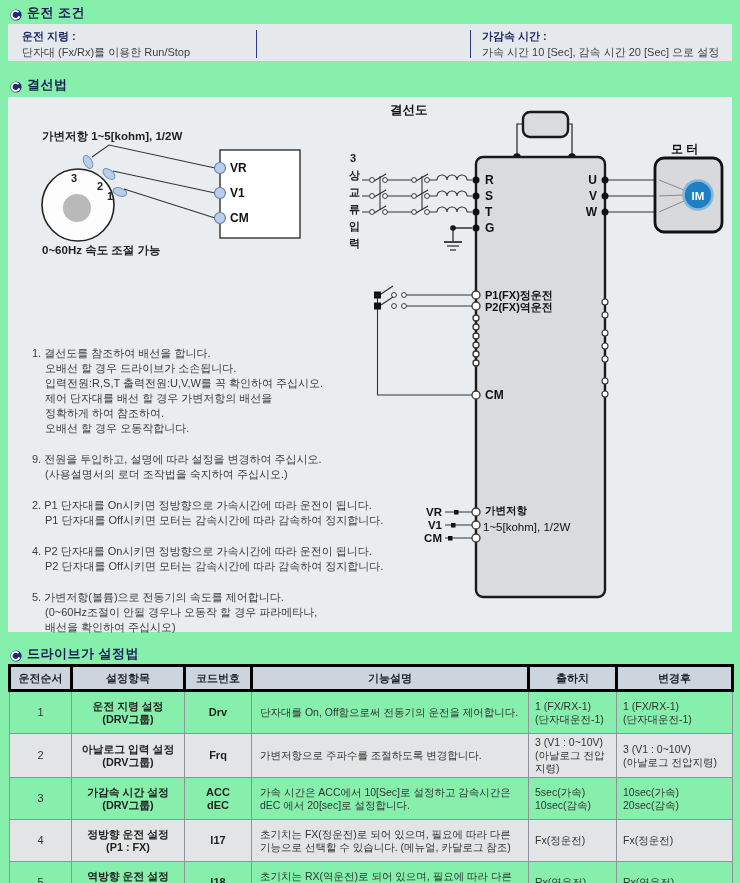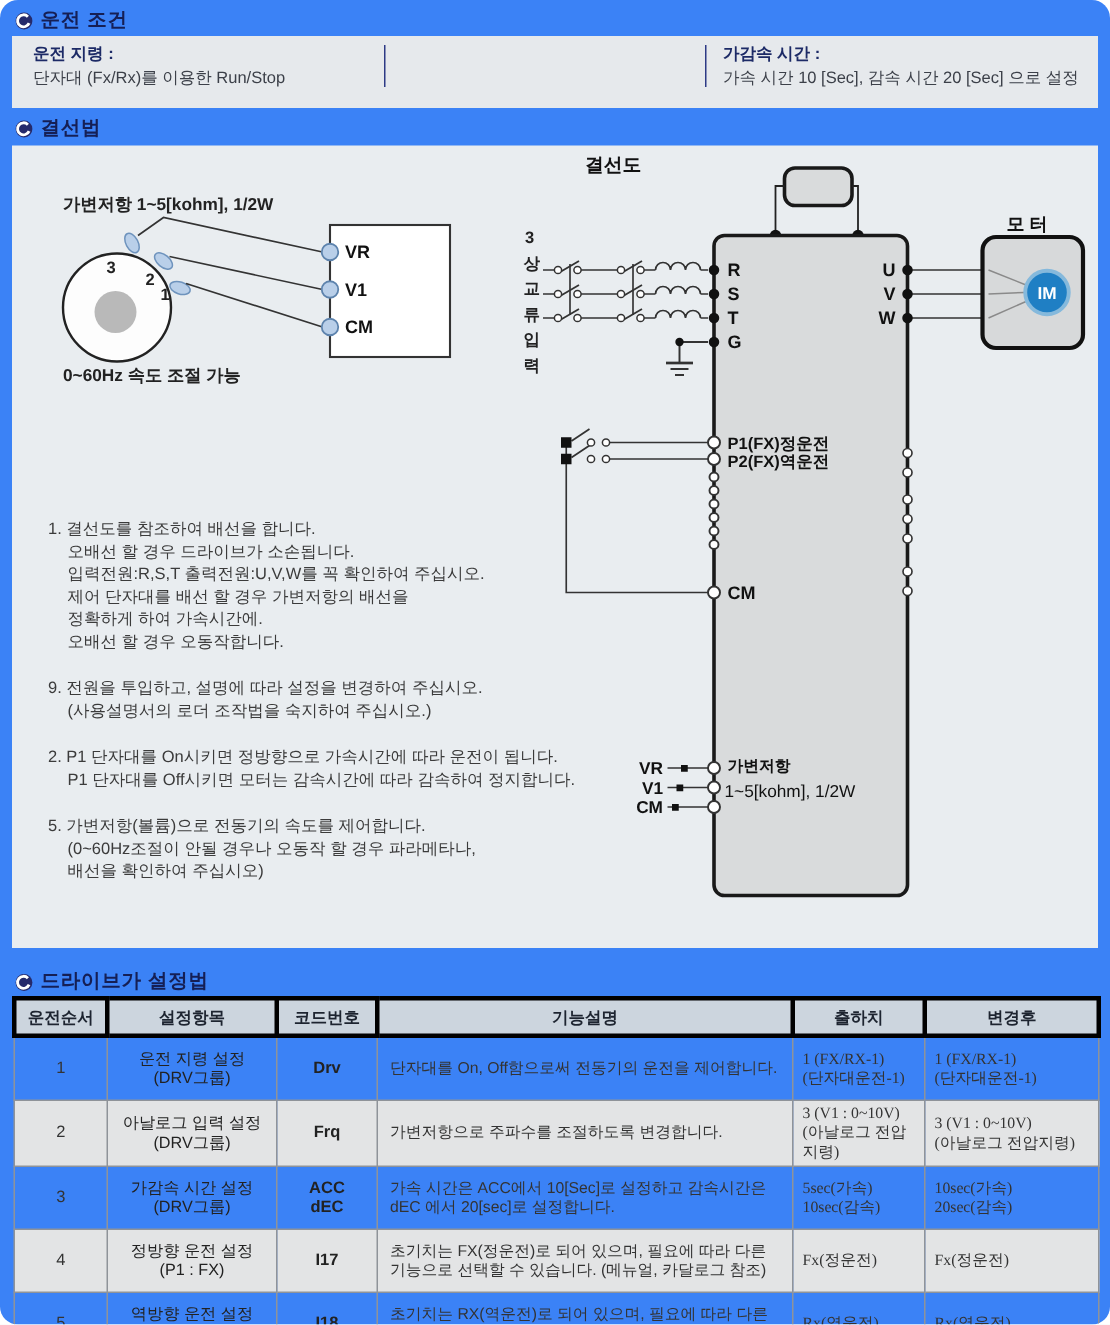--- a/index.html
+++ b/index.html
@@ -1,46 +1,46 @@
 <!DOCTYPE html>
 <html><head>
 <meta charset="utf-8">
 <style>
   html,body{margin:0;padding:0;background:#fff;}
-  .page{position:relative;width:740px;height:883px;background:#3b82f6;overflow:hidden;
-        font-family:"Liberation Sans","DejaVu Sans",sans-serif;color:#222;border-radius:12px;}
+  .page{position:relative;width:740px;height:883px;background:#86efac;overflow:hidden;
+        font-family:"Liberation Sans","DejaVu Sans",sans-serif;color:#222;}
   .sec-head{position:absolute;left:10px;display:flex;align-items:center;gap:5px;}
   .sec-head .ttl{font-size:13px;font-weight:bold;color:#151f55;letter-spacing:0.5px;}
   .bullet{width:12px;height:12px;display:inline-block;}
   
-  .band{position:absolute;left:8px;top:24px;width:724px;height:48px;background:#e6e9ec;}
+  .band{position:absolute;left:8px;top:24px;width:724px;height:37px;background:#e6e9ec;}
   .cond-col{position:absolute;top:5px;}
   .cond-col .lbl{font-size:11px;font-weight:bold;color:#1c2a66;line-height:15px;}
   .cond-col .val{font-size:11px;color:#3c4049;line-height:16px;}
   .vdiv{position:absolute;top:6px;width:1px;height:28px;background:#2d3a85;}
   
   .figure{position:absolute;left:8px;top:97px;width:724px;height:535px;background:#e9edf0;}
   .figure svg{position:absolute;left:0;top:0;}
   .notes{position:absolute;left:24px;top:233px;font-size:11px;line-height:15px;
          color:#3b3b3b;white-space:nowrap;}
   .note{margin:16px 0 15px 0;}
   .note div.cont{padding-left:13px;}
   
   .ptable{position:absolute;left:8px;top:664px;width:723px;border-collapse:collapse;
           table-layout:fixed;border-bottom:2px solid #5f6165;}
   .ptable th{background:#ccd5de;border:3px solid #000000;font-size:11px;font-weight:bold;
              color:#1d2430;height:20px;padding:1px 2px;}
   .ptable td{border:1px solid #8f9399;font-size:10.5px;color:#333;height:37px;
              padding:2px 4px;vertical-align:middle;line-height:13px;}
   .ptable tr.alt td{background:#e3e4e5;}
   td.c-seq{text-align:center;font-size:11px;}
-  td.c-item{text-align:center;font-weight:normal;color:#222;font-size:10.8px;}
+  td.c-item{text-align:center;font-weight:bold;color:#222;font-size:10.8px;}
   td.c-code{text-align:center;font-weight:bold;font-size:11px;color:#222;}
   td.c-desc{text-align:left;padding-left:8px;}
-  td.c-out{text-align:left;padding-left:6px;font-family:Liberation Serif, serif;}
+  td.c-out{text-align:left;padding-left:6px;}
   svg text{font-family:"Liberation Sans","DejaVu Sans",sans-serif;}
 </style>
 </head>
 <body>
 
 <div class="page">
 
   <div class="sec-head" style="top:4px">
     <span class="bullet">
       <svg width="12" height="12" viewBox="0 0 12 12">
@@ -248,30 +248,34 @@
       <text x="477" y="417" font-size="10.5" font-weight="bold" fill="#111">가변저항</text>
       <text x="475" y="434" font-size="11.5" fill="#111">1~5[kohm], 1/2W</text>
     </svg>
 
     <div class="notes">
       <div class="note">
         <div>1. 결선도를 참조하여 배선을 합니다.</div>
         <div class="cont">오배선 할 경우 드라이브가 소손됩니다.</div>
         <div class="cont">입력전원:R,S,T  출력전원:U,V,W를 꼭 확인하여 주십시오.</div>
         <div class="cont">제어 단자대를 배선 할 경우 가변저항의 배선을</div>
-        <div class="cont">정확하게 하여 가속시간에.</div>
+        <div class="cont">정확하게 하여 참조하여.</div>
         <div class="cont">오배선 할 경우 오동작합니다.</div>
       </div>
       <div class="note">
         <div>9. 전원을 투입하고, 설명에 따라 설정을 변경하여 주십시오.</div>
         <div class="cont">(사용설명서의 로더 조작법을 숙지하여 주십시오.)</div>
       </div>
       <div class="note">
         <div>2. P1 단자대를 On시키면 정방향으로 가속시간에 따라 운전이 됩니다.</div>
         <div class="cont">P1 단자대를 Off시키면 모터는 감속시간에 따라 감속하여 정지합니다.</div>
+      </div>
+      <div class="note">
+        <div>4. P2 단자대를 On시키면 정방향으로 가속시간에 따라 운전이 됩니다.</div>
+        <div class="cont">P2 단자대를 Off시키면 모터는 감속시간에 따라 감속하여 정지합니다.</div>
       </div>
       <div class="note">
         <div>5. 가변저항(볼륨)으로 전동기의 속도를 제어합니다.</div>
         <div class="cont">(0~60Hz조절이 안될 경우나 오동작 할 경우 파라메타나,</div>
         <div class="cont">배선을 확인하여 주십시오)</div>
       </div>
     </div>
   </div>
 
   <div class="sec-head" style="top:645px">

